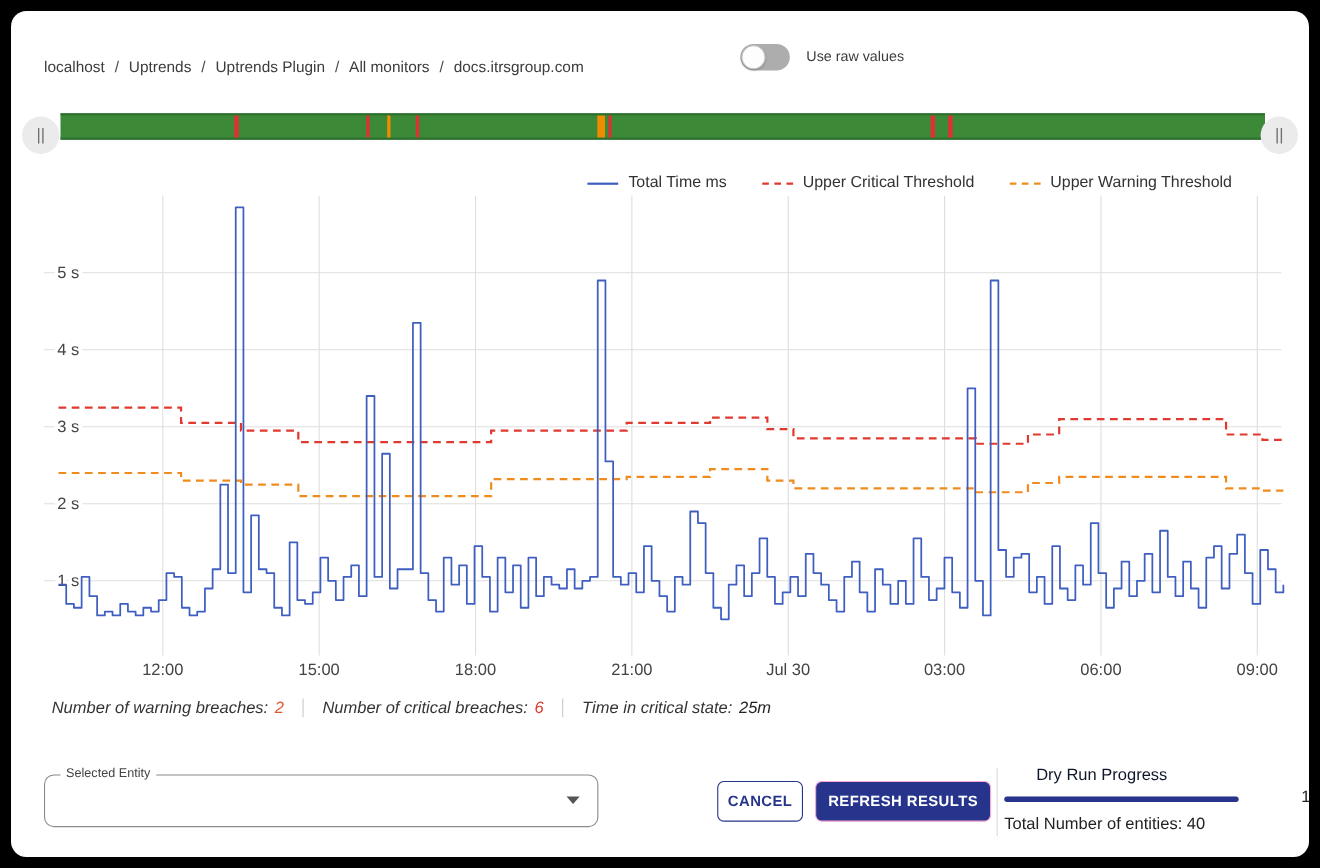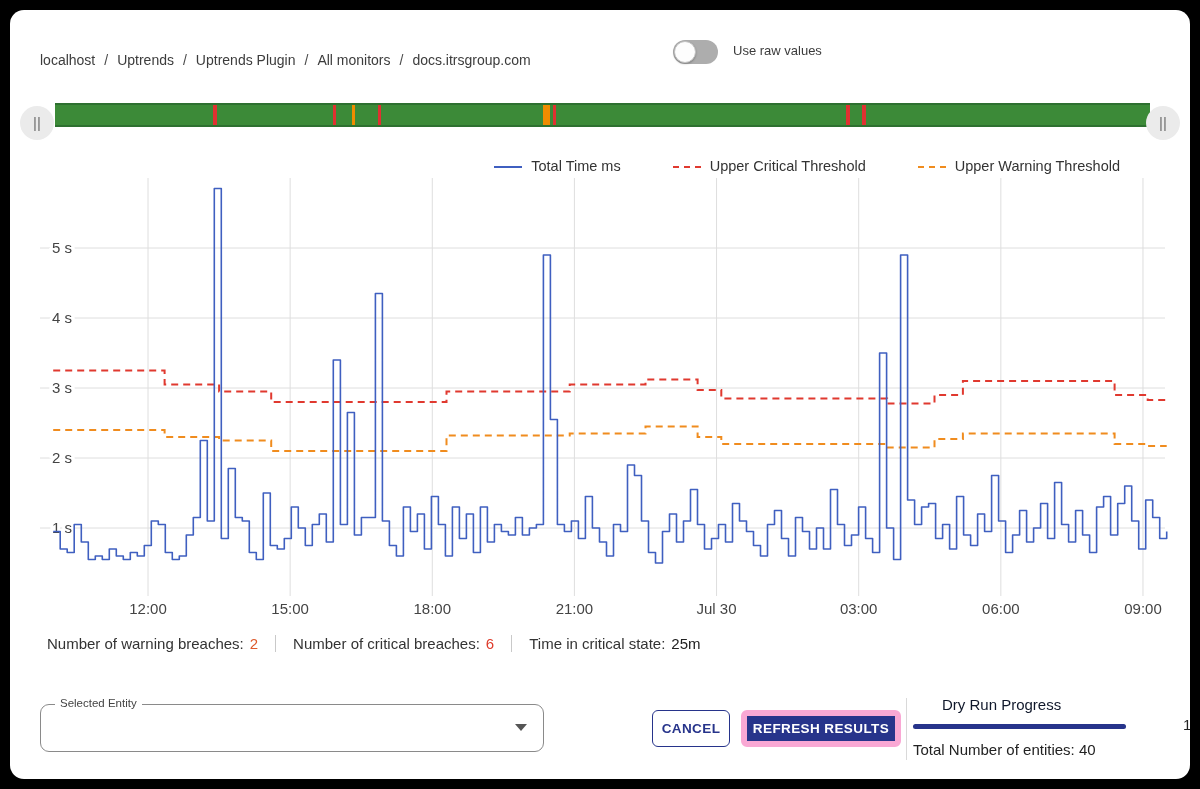--- a/index.html
+++ b/index.html
@@ -14,43 +14,43 @@
   .toggle { position:absolute; left:663px; top:30px; width:45px; height:24px; background:#adadad; border-radius:12px; cursor:pointer; }
   .toggle .knob { position:absolute; left:1px; top:1px; width:22px; height:22px; background:#fdfdfd; border:1px solid #c2c2c2; border-radius:50%; box-shadow:0 1px 2px rgba(0,0,0,.25); }
   .toggle-label { position:absolute; left:723px; top:33px; font-size:13px; color:#3c3c3c; }
 
   
   .tl-handle { position:absolute; top:96px; width:34px; height:34px; background:#ebebeb; border-radius:50%; color:#6f6f6f; font-size:15px; text-align:center; line-height:34px; cursor:ew-resize; user-select:none; }
   .tl-track { position:absolute; left:45px; top:93px; width:1095px; height:24px; background:#3c8a38; border-top:2px solid #2e7030; border-bottom:2px solid #2e7030; }
   .tl-marker { position:absolute; top:0; height:100%; }
 
   
-  .legend { position:absolute; top:148px; right:70px; display:flex; gap:52px; align-items:center; }
+  .legend { position:absolute; top:148px; right:70px; display:flex; gap:32px; align-items:center; }
   .legend-item { display:flex; gap:9px; align-items:center; }
   .legend-sample { width:28px; height:0; margin-top:1px; }
   .legend-label { font-size:14.5px; color:#333; }
 
   
   #chart-svg { position:absolute; left:0; top:140px; }
 
   
   .stats { position:absolute; left:37px; top:625px; display:flex; font-size:15px; color:#333; }
-  .stat-group { padding:0 17px; border-left:1px solid #c9c9c9; white-space:nowrap; }
+  .stat-group { padding:0 17px; border-left:1px solid #c9c9c9; white-space:nowrap;font-style:italic; }
   .stat-group:first-child { border-left:none; padding-left:0; }
   .stat-value { margin-left:6px; font-weight:normal; }
 
   
   .entity-field { position:absolute; left:30px; top:694px; width:504px; height:48px; border:1px solid #8a8a8a; border-radius:9px; background:#fff; cursor:pointer; }
   .entity-legend { position:absolute; left:14px; top:-8px; background:#fff; padding:0 5px; font-size:11.5px; color:#444; }
   .entity-value { position:absolute; left:20px; top:12px; font-size:16px; font-weight:bold; color:#222; white-space:nowrap; }
   .entity-caret { position:absolute; right:16px; top:19px; width:0; height:0; border-left:6px solid transparent; border-right:6px solid transparent; border-top:7px solid #555; }
 
   .btn { position:absolute; top:700px; height:37px; border-radius:6px; font-family:inherit; font-size:13.5px; font-weight:bold; letter-spacing:.4px; cursor:pointer; }
   .btn-cancel { left:642px; width:78px; background:#fff; border:1px solid #27348b; color:#27348b; }
-  .btn-refresh { left:731px; width:160px; background:#27348b; border:6px solid #f9a8d4; color:#fff; }
+  .btn-refresh { left:731px; width:160px; background:#27348b; border:1px solid #f9a8d4; color:#fff; }
 
   .footer-sep { position:absolute; left:896px; top:688px; width:1px; height:62px; background:#d9d9d9; }
 
   .progress-title { position:absolute; left:932px; top:686px; font-size:15px; color:#0f172a; }
   .progress-rail { position:absolute; left:903px; top:714px; width:213px; height:5px; border-radius:3px; background:#e3e3e3; }
   .progress-fill { height:100%; border-radius:3px; background:#27348b; }
   .progress-pct { position:absolute; left:1173px; top:706px; font-size:15px; color:#222; }
   .progress-total { position:absolute; left:903px; top:731px; font-size:15px; color:#222; }
 </style>
 </head>

